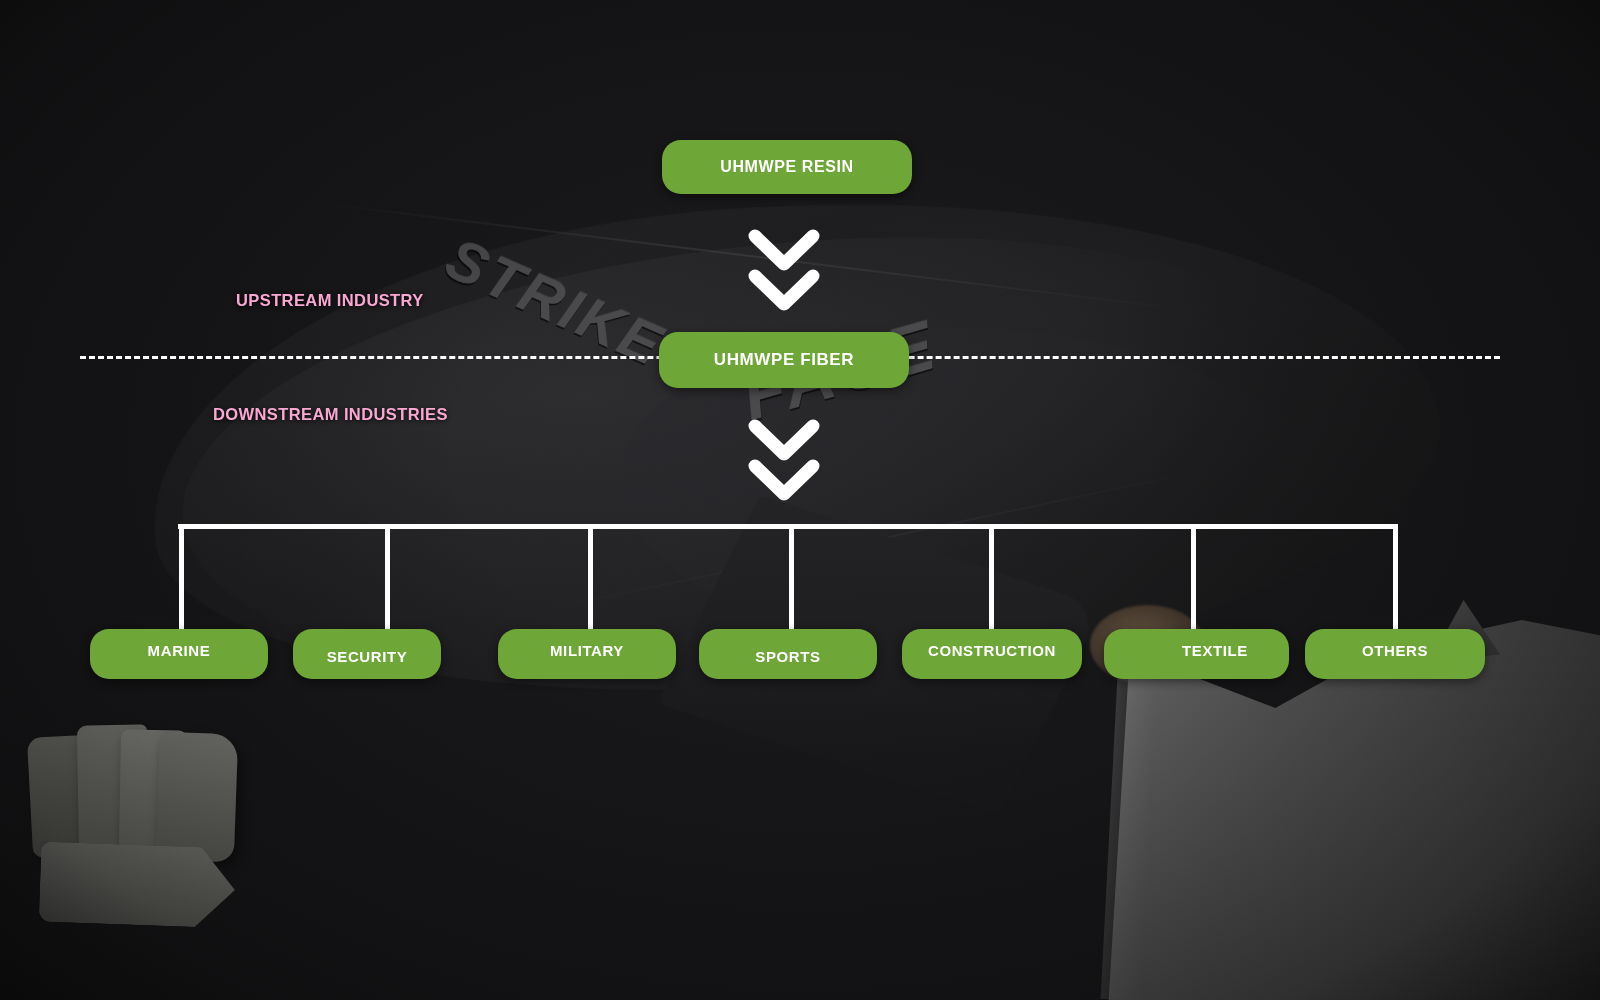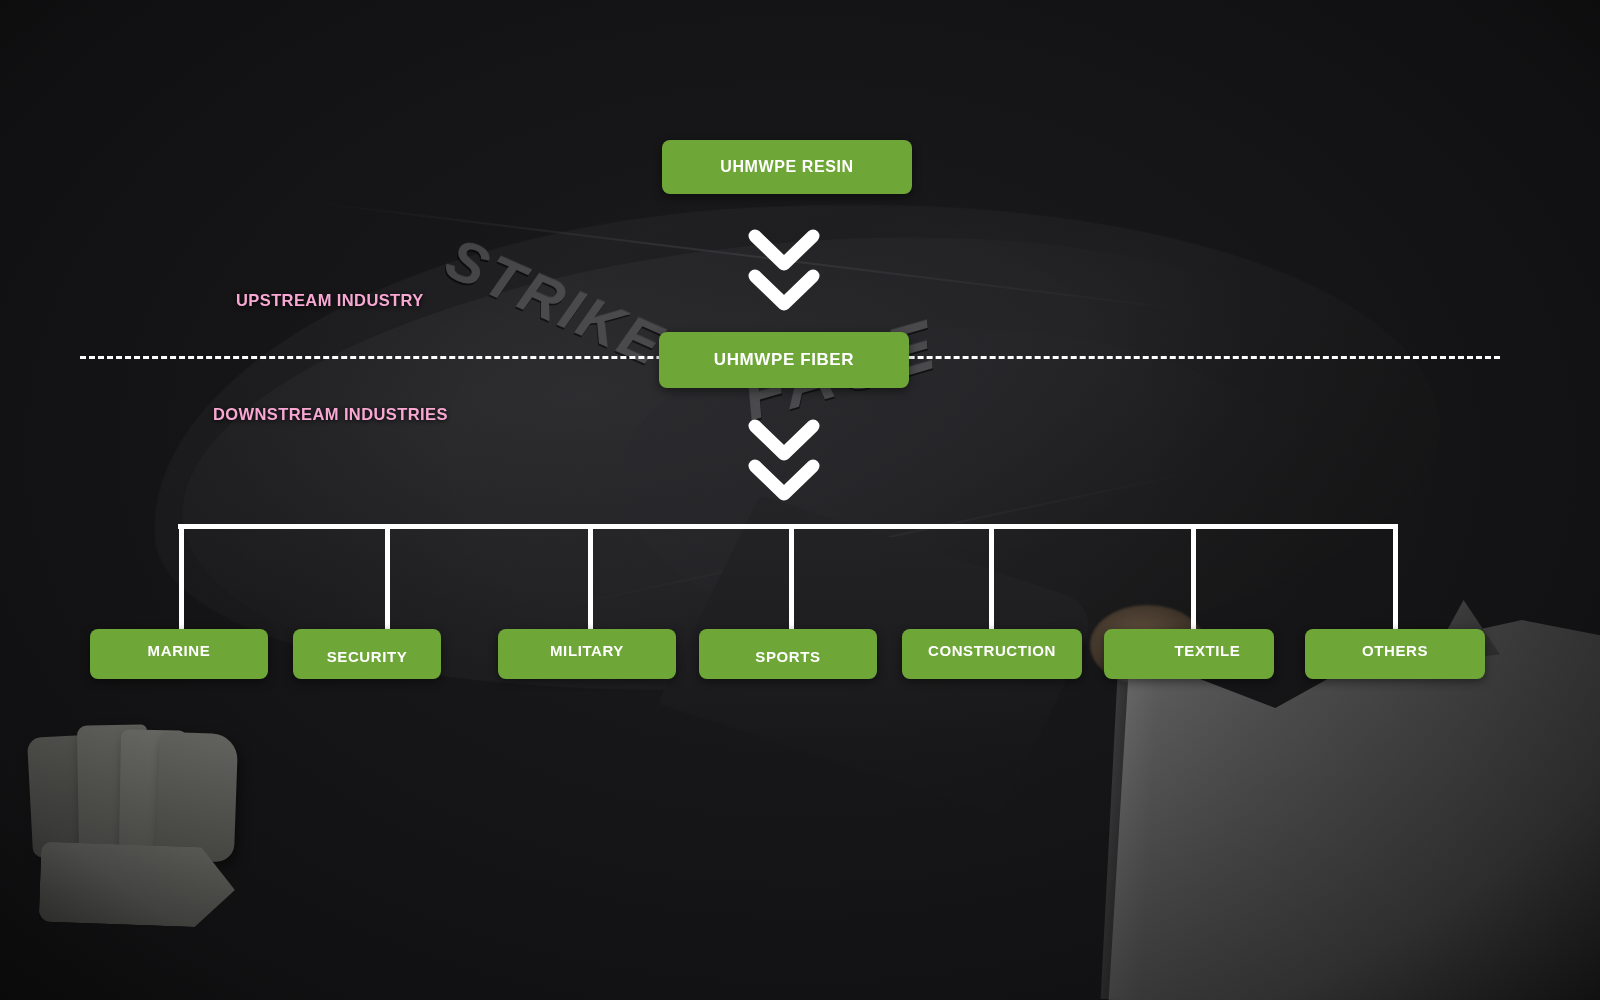--- a/index.html
+++ b/index.html
@@ -148,21 +148,21 @@
     pointer-events: none;
   }
 
   
   .diagram { position: absolute; inset: 0; }
 
   .pill {
     position: absolute;
     background: #6ea637;
     color: #ffffff;
-    border-radius: 8px;
+    border-radius: 19px;
     display: flex;
     align-items: center;
     justify-content: center;
     font-weight: 700;
     letter-spacing: .6px;
     box-shadow: 0 3px 10px rgba(0,0,0,.45);
     text-align: center;
   }
 
   .pill-resin { left: 662px; top: 140px;  width: 250px; height: 54px; font-size: 16px; }
@@ -291,21 +291,21 @@
         </div>
         <div class="pill pill-leaf" style="left: 498px; top: 629px; width: 178px;">
           <span style="position: relative; top: -4px;">MILITARY</span>
         </div>
         <div class="pill pill-leaf" style="left: 699px; top: 629px; width: 178px;">
           <span style="position: relative; top: 2px;">SPORTS</span>
         </div>
         <div class="pill pill-leaf" style="left: 902px; top: 629px; width: 180px;">
           <span style="position: relative; top: -4px;">CONSTRUCTION</span>
         </div>
-        <div class="pill pill-leaf" style="left: 1104px; top: 629px; width: 170px; padding-left: 37px;">
+        <div class="pill pill-leaf" style="left: 1104px; top: 629px; width: 185px; padding-left: 37px;">
           <span style="position: relative; top: -4px;">TEXTILE</span>
         </div>
         <div class="pill pill-leaf" style="left: 1305px; top: 629px; width: 180px;">
           <span style="position: relative; top: -4px;">OTHERS</span>
         </div>
       </div>
   </div>
 </div>
 
 </body></html>

